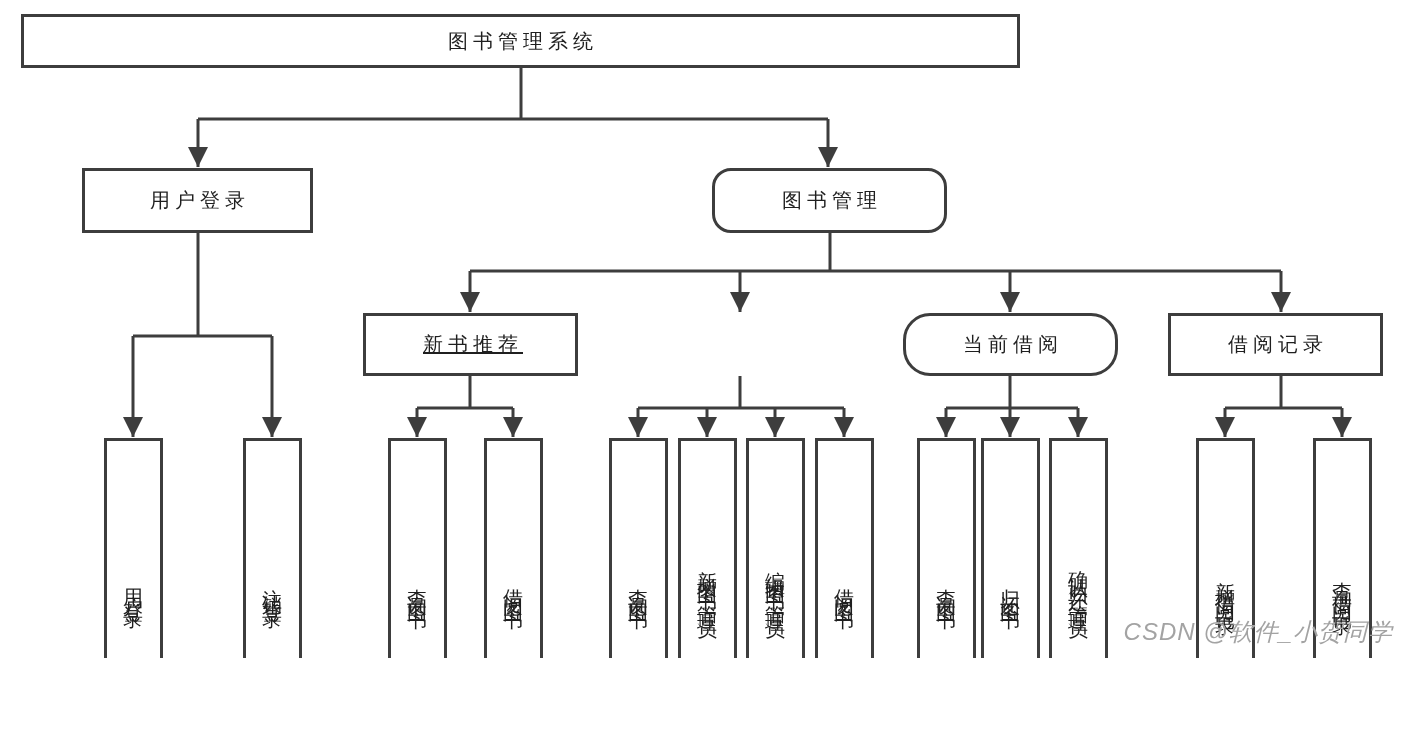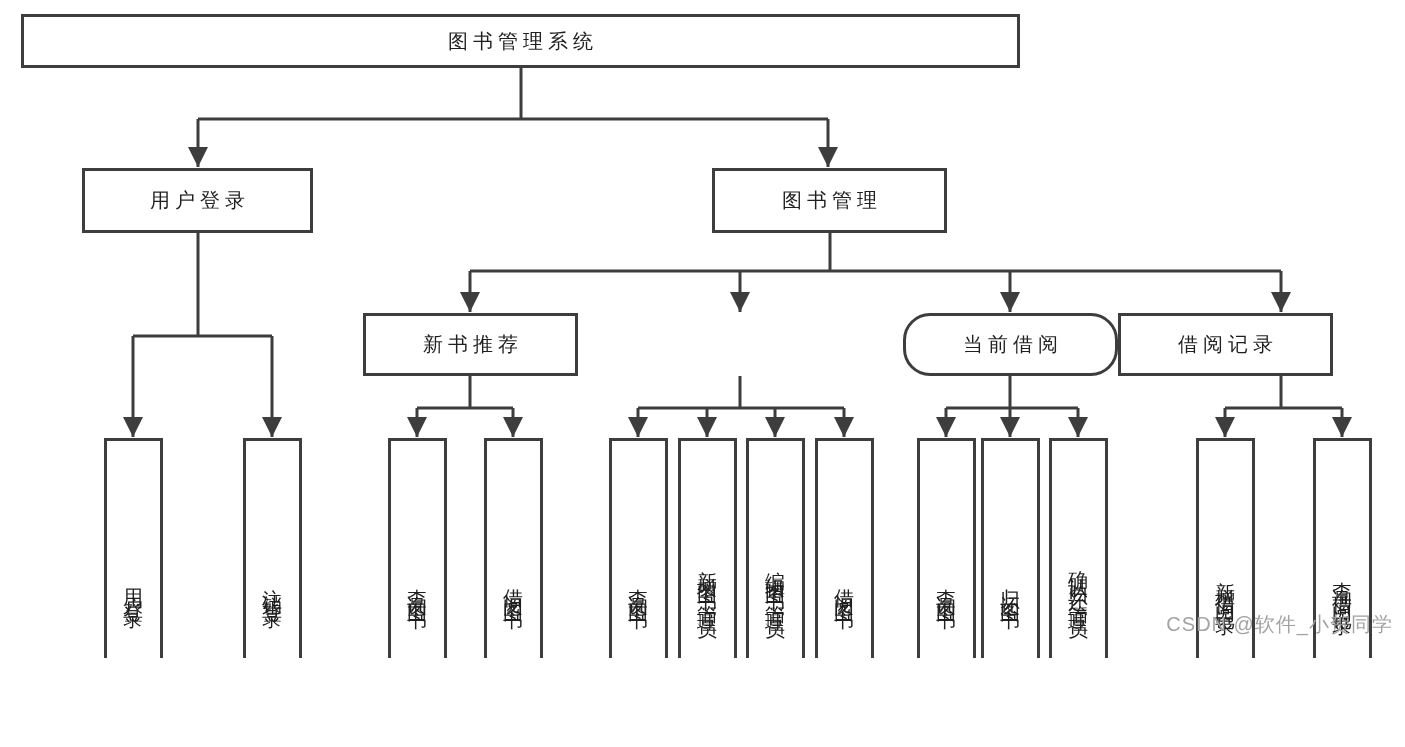--- a/index.html
+++ b/index.html
@@ -38,41 +38,42 @@
     text-orientation:mixed;
     letter-spacing:7px;
     text-indent:0;
     white-space:normal;
     line-height:1;
   }
   
   .n-root{left:21px;top:14px;width:999px;height:54px;}
   
   .n-user-login{left:82px;top:168px;width:231px;height:65px;}
-  .n-book-mgmt{left:712px;top:168px;width:235px;height:65px;}
+  .n-book-mgmt{left:712px;top:168px;width:235px;height:65px;border-radius:19px;}
   
   .n-l3{top:313px;width:215px;height:63px;}
-  .n-new-book{left:363px;}
+  .n-new-book{left:363px;text-decoration:underline;}
   .n-book-borrow{left:633px;}
   .n-current-borrow{left:903px;border-radius:27px;}
-  .n-borrow-records{left:1118px;}
+  .n-borrow-records{left:1168px;}
   
   .leaf{top:438px;width:59px;height:297px;}
   .lf-a1{left:104px;} .lf-a2{left:243px;}
   .lf-b1{left:388px;} .lf-b2{left:484px;}
   .lf-c1{left:609px;} .lf-c2{left:678px;} .lf-c3{left:746px;} .lf-c4{left:815px;}
   .lf-d1{left:917px;} .lf-d2{left:981px;} .lf-d3{left:1049px;}
   .lf-e1{left:1196px;} .lf-e2{left:1313px;}
   .watermark{
     position:absolute;
-    right:12px;bottom:20px;
-    font-size:20px;
+    right:12px;bottom:10px;
+    font-size:24px;
     letter-spacing:1px;
     color:var(--watermark);
     z-index:2;
+    font-style:italic;
   }
 </style>
 </head>
 <body>
 
 <div class="canvas">
 
   <svg class="connectors" width="1405" height="747" viewBox="0 0 1405 747">
     <defs>
       <marker id="arrow" viewBox="0 0 10 10" refX="10" refY="5" markerWidth="26" markerHeight="20" orient="auto" markerUnits="userSpaceOnUse">

